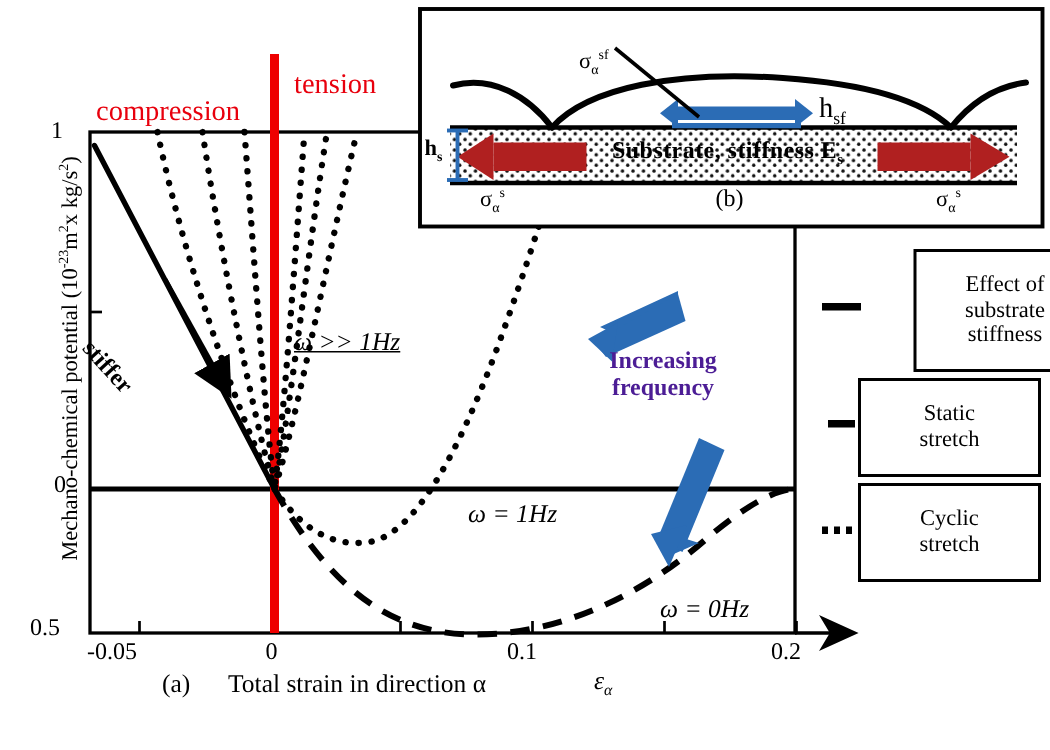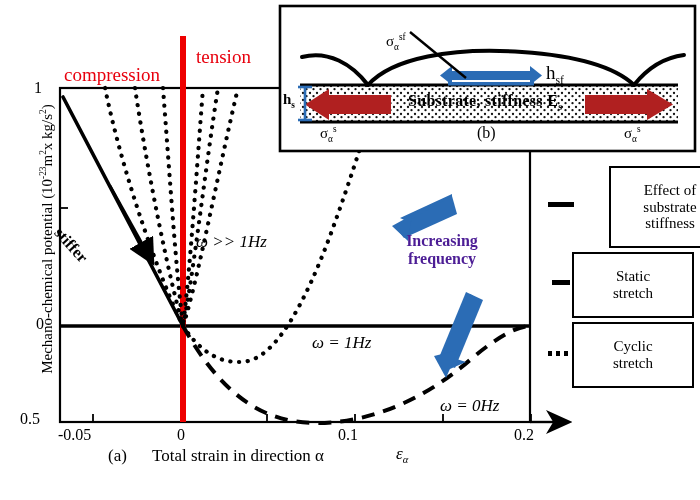--- a/index.html
+++ b/index.html
@@ -167,21 +167,21 @@
 
 <div class="hdr" style="left:40px;top:64px;margin-left:24px;">compression</div>
 <div class="hdr" style="left:196px;top:46px;">tension</div>
 
 <div class="xtitle" style="left:108px;top:446px;">(a)</div>
 <div class="xtitle" style="left:152px;top:446px;">Total strain in direction α</div>
 <div class="xtitle" style="left:396px;top:444px;font-style:italic;">
   <span>ε</span><sub>α</sub>
 </div>
 
-<div class="curvelab" style="left:196px;top:232px;">ω &gt;&gt; 1Hz</div>
+<div class="curvelab" style="left:196px;top:218px;text-decoration:underline;">ω &gt;&gt; 1Hz</div>
 <div class="curvelab" style="left:296px;top:333px;margin-left:16px;">ω = 1Hz</div>
 <div class="curvelab" style="left:440px;top:396px;">ω = 0Hz</div>
 
 <div class="stifferlab" style="left:64px;top:224px;">stiffer</div>
 
 <div class="incfreq" style="left:372px;top:232px;width:140px;">
   <span>Increasing</span><br>
   <span>frequency</span>
 </div>
 

